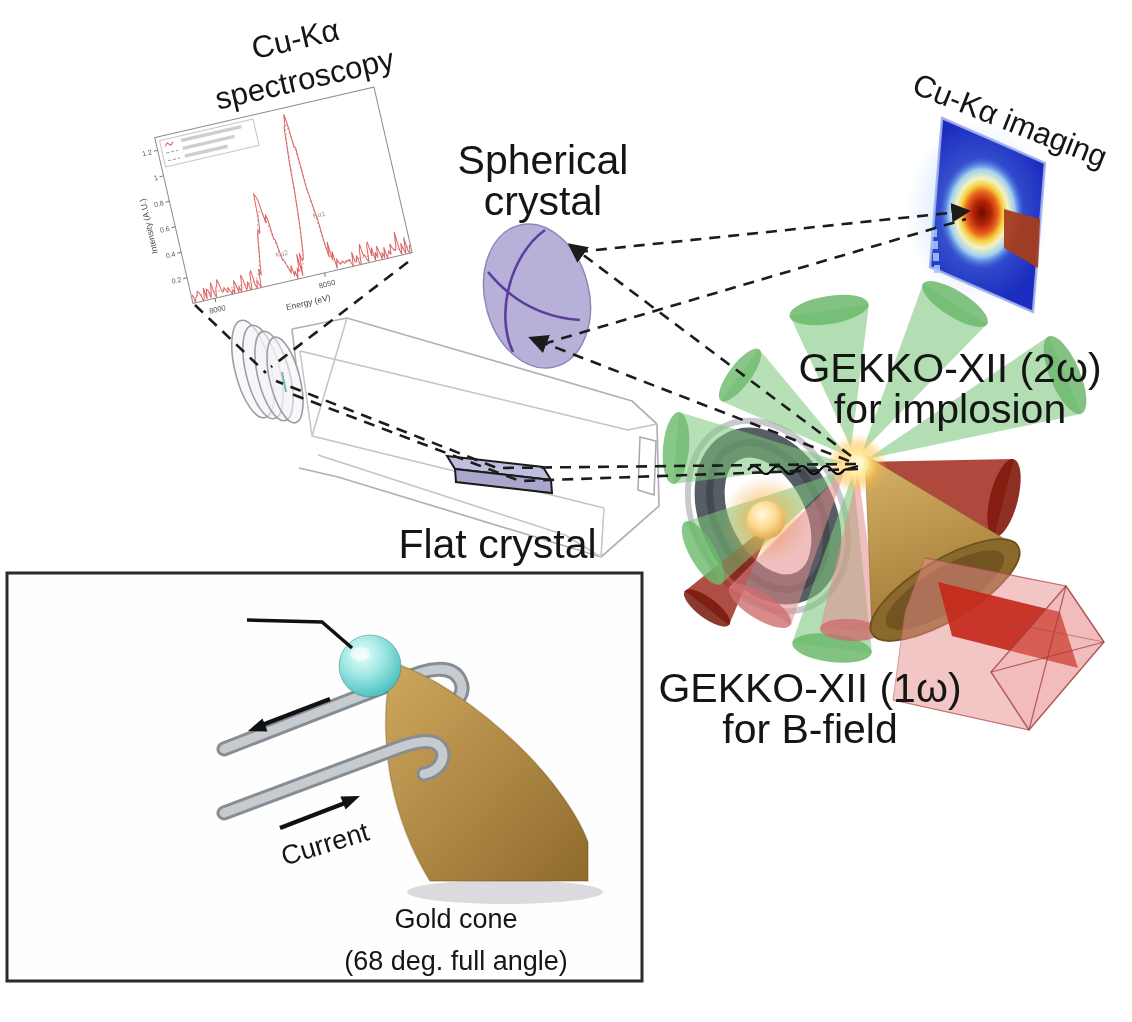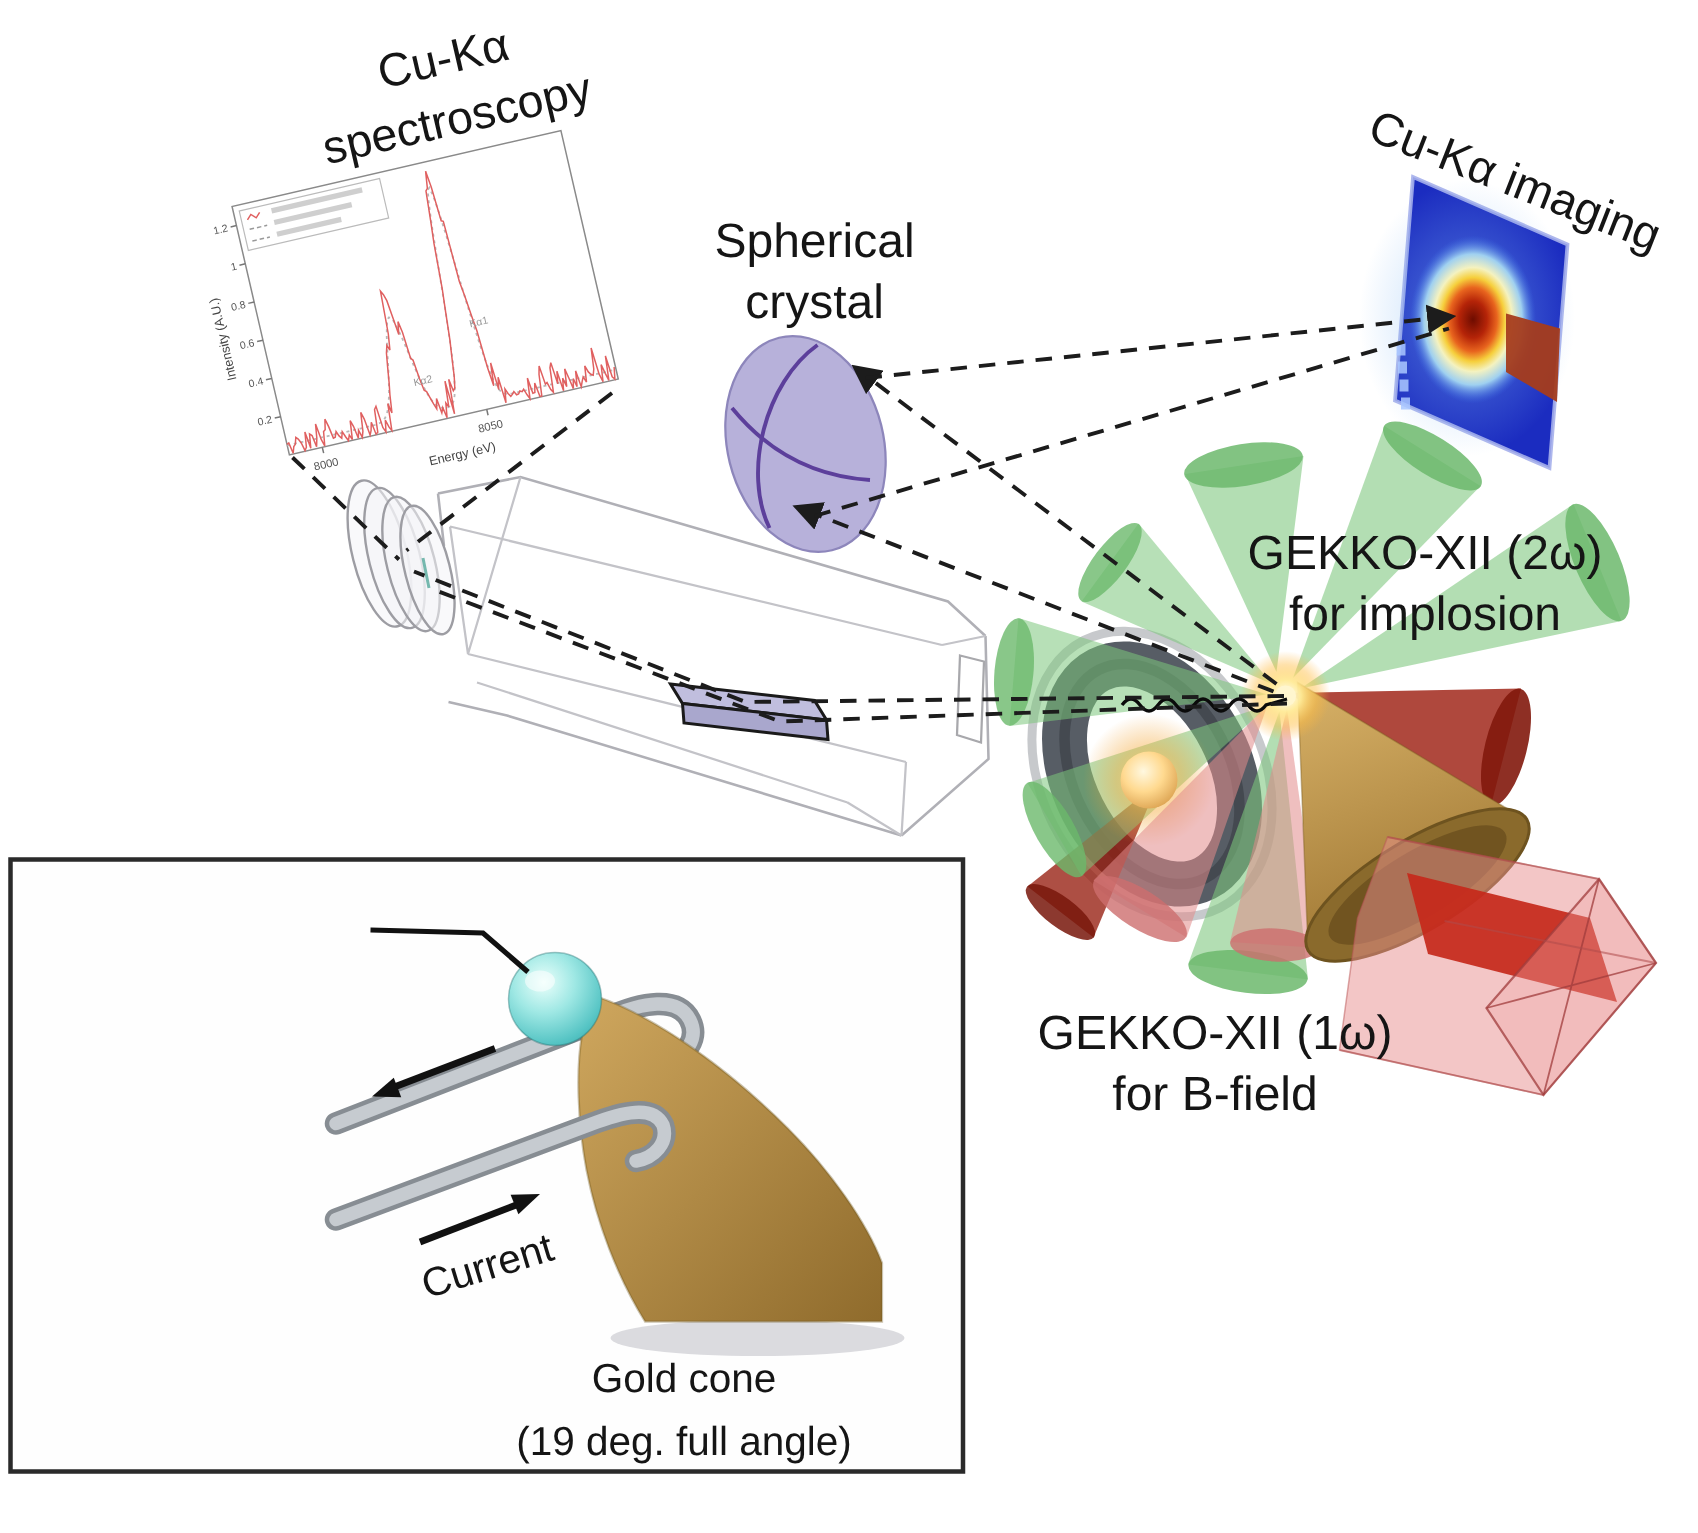--- a/index.html
+++ b/index.html
@@ -1,20 +1,20 @@
 <!DOCTYPE html>
 <html><head>
 <meta charset="utf-8">
 <style>
   html,body{margin:0;padding:0;background:#fff;}
   #stage{position:relative;width:1132px;height:1022px;background:#ffffff;overflow:hidden;
          font-family:"Liberation Sans",sans-serif;color:#1a1a1a;}
   #art{position:absolute;left:0;top:0;z-index:1;}
   .lbl{position:absolute;z-index:3;text-align:center;white-space:pre-line;
-       font-size:32px;line-height:41px;color:#151515;}
+       font-size:41px;line-height:41px;color:#151515;}
   .lbl.inset{font-size:27px;line-height:44px;}
   #spec-plot{position:absolute;left:140px;top:105px;width:265px;height:210px;z-index:2;
              transform:rotate(-13deg);}
   #spec-plot svg{display:block;}
 </style>
 </head>
 <body>
 
 <div id="stage">
 
@@ -250,20 +250,21 @@
 crystal</div>
 
 <div class="lbl" style="left:865px;top:100px;width:290px;font-size:31px;transform:rotate(21.5deg);">Cu-Kα imaging</div>
 
 <div class="lbl" style="left:790px;top:348px;width:320px;">GEKKO-XII (2ω)
 for implosion</div>
 
 <div class="lbl" style="left:655px;top:668px;width:310px;">GEKKO-XII (1ω)
 for B-field</div>
 
+<div class="lbl" style="left:390px;top:524px;width:215px;">Flat crystal</div>
 
 
 <div class="lbl inset" style="left:245px;top:822px;width:160px;transform:rotate(-17deg);">Current</div>
 
 <div class="lbl inset" style="left:240px;top:898px;width:432px;line-height:42px;">Gold cone
-(19 deg. full angle)</div>
+(68 deg. full angle)</div>
 
 </div>
 
 </body></html>

